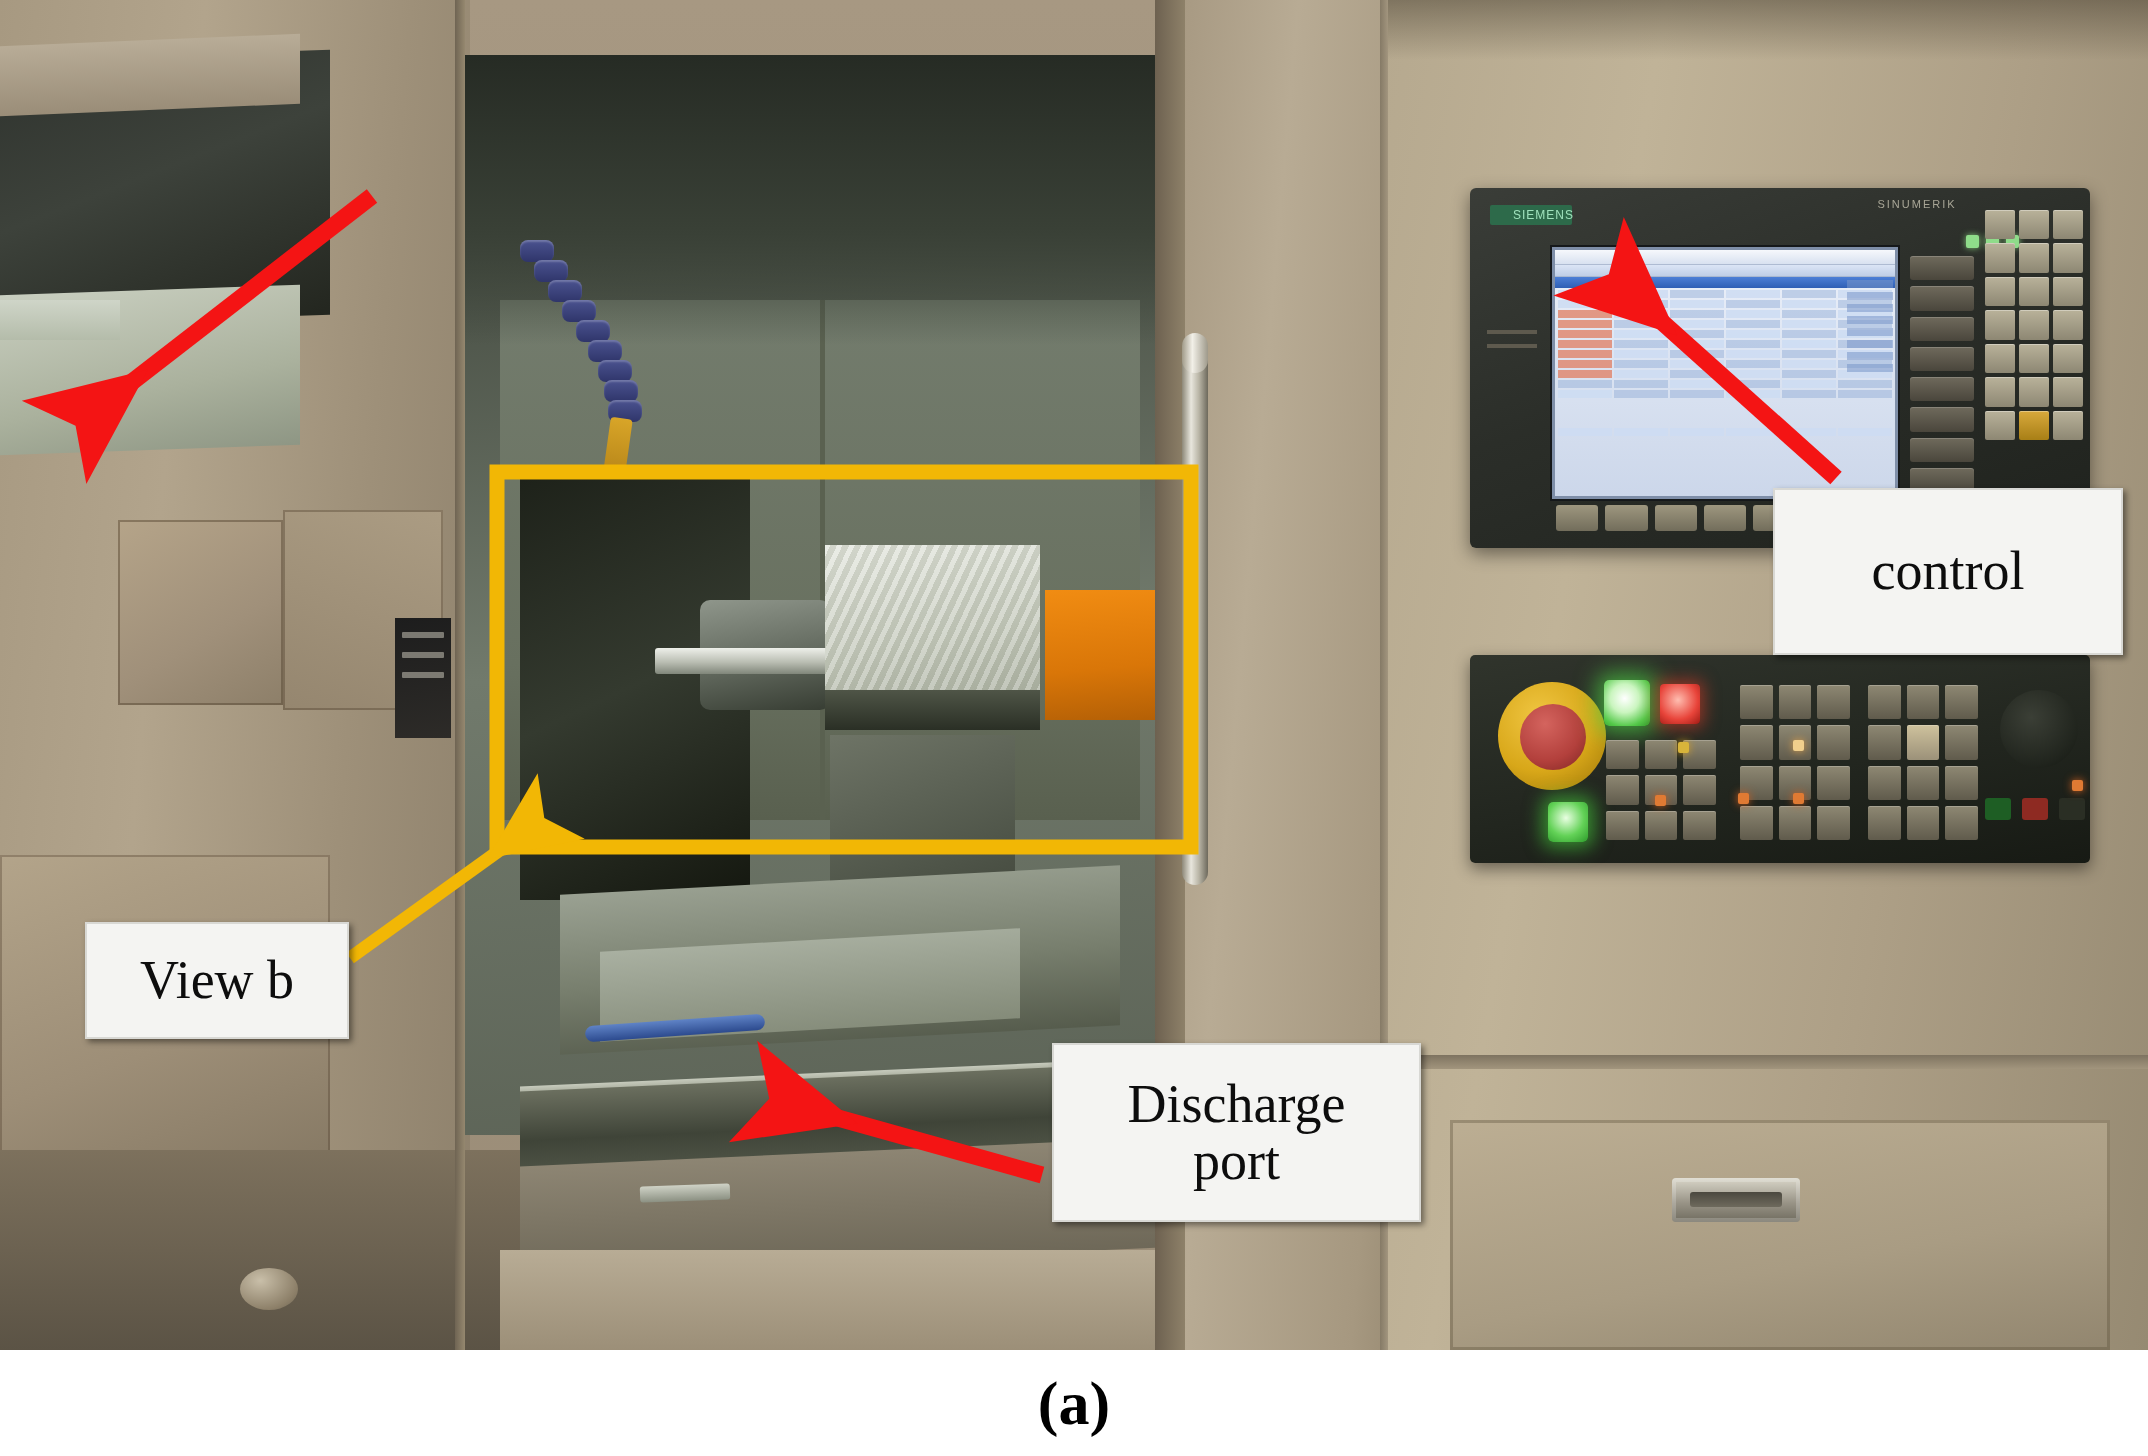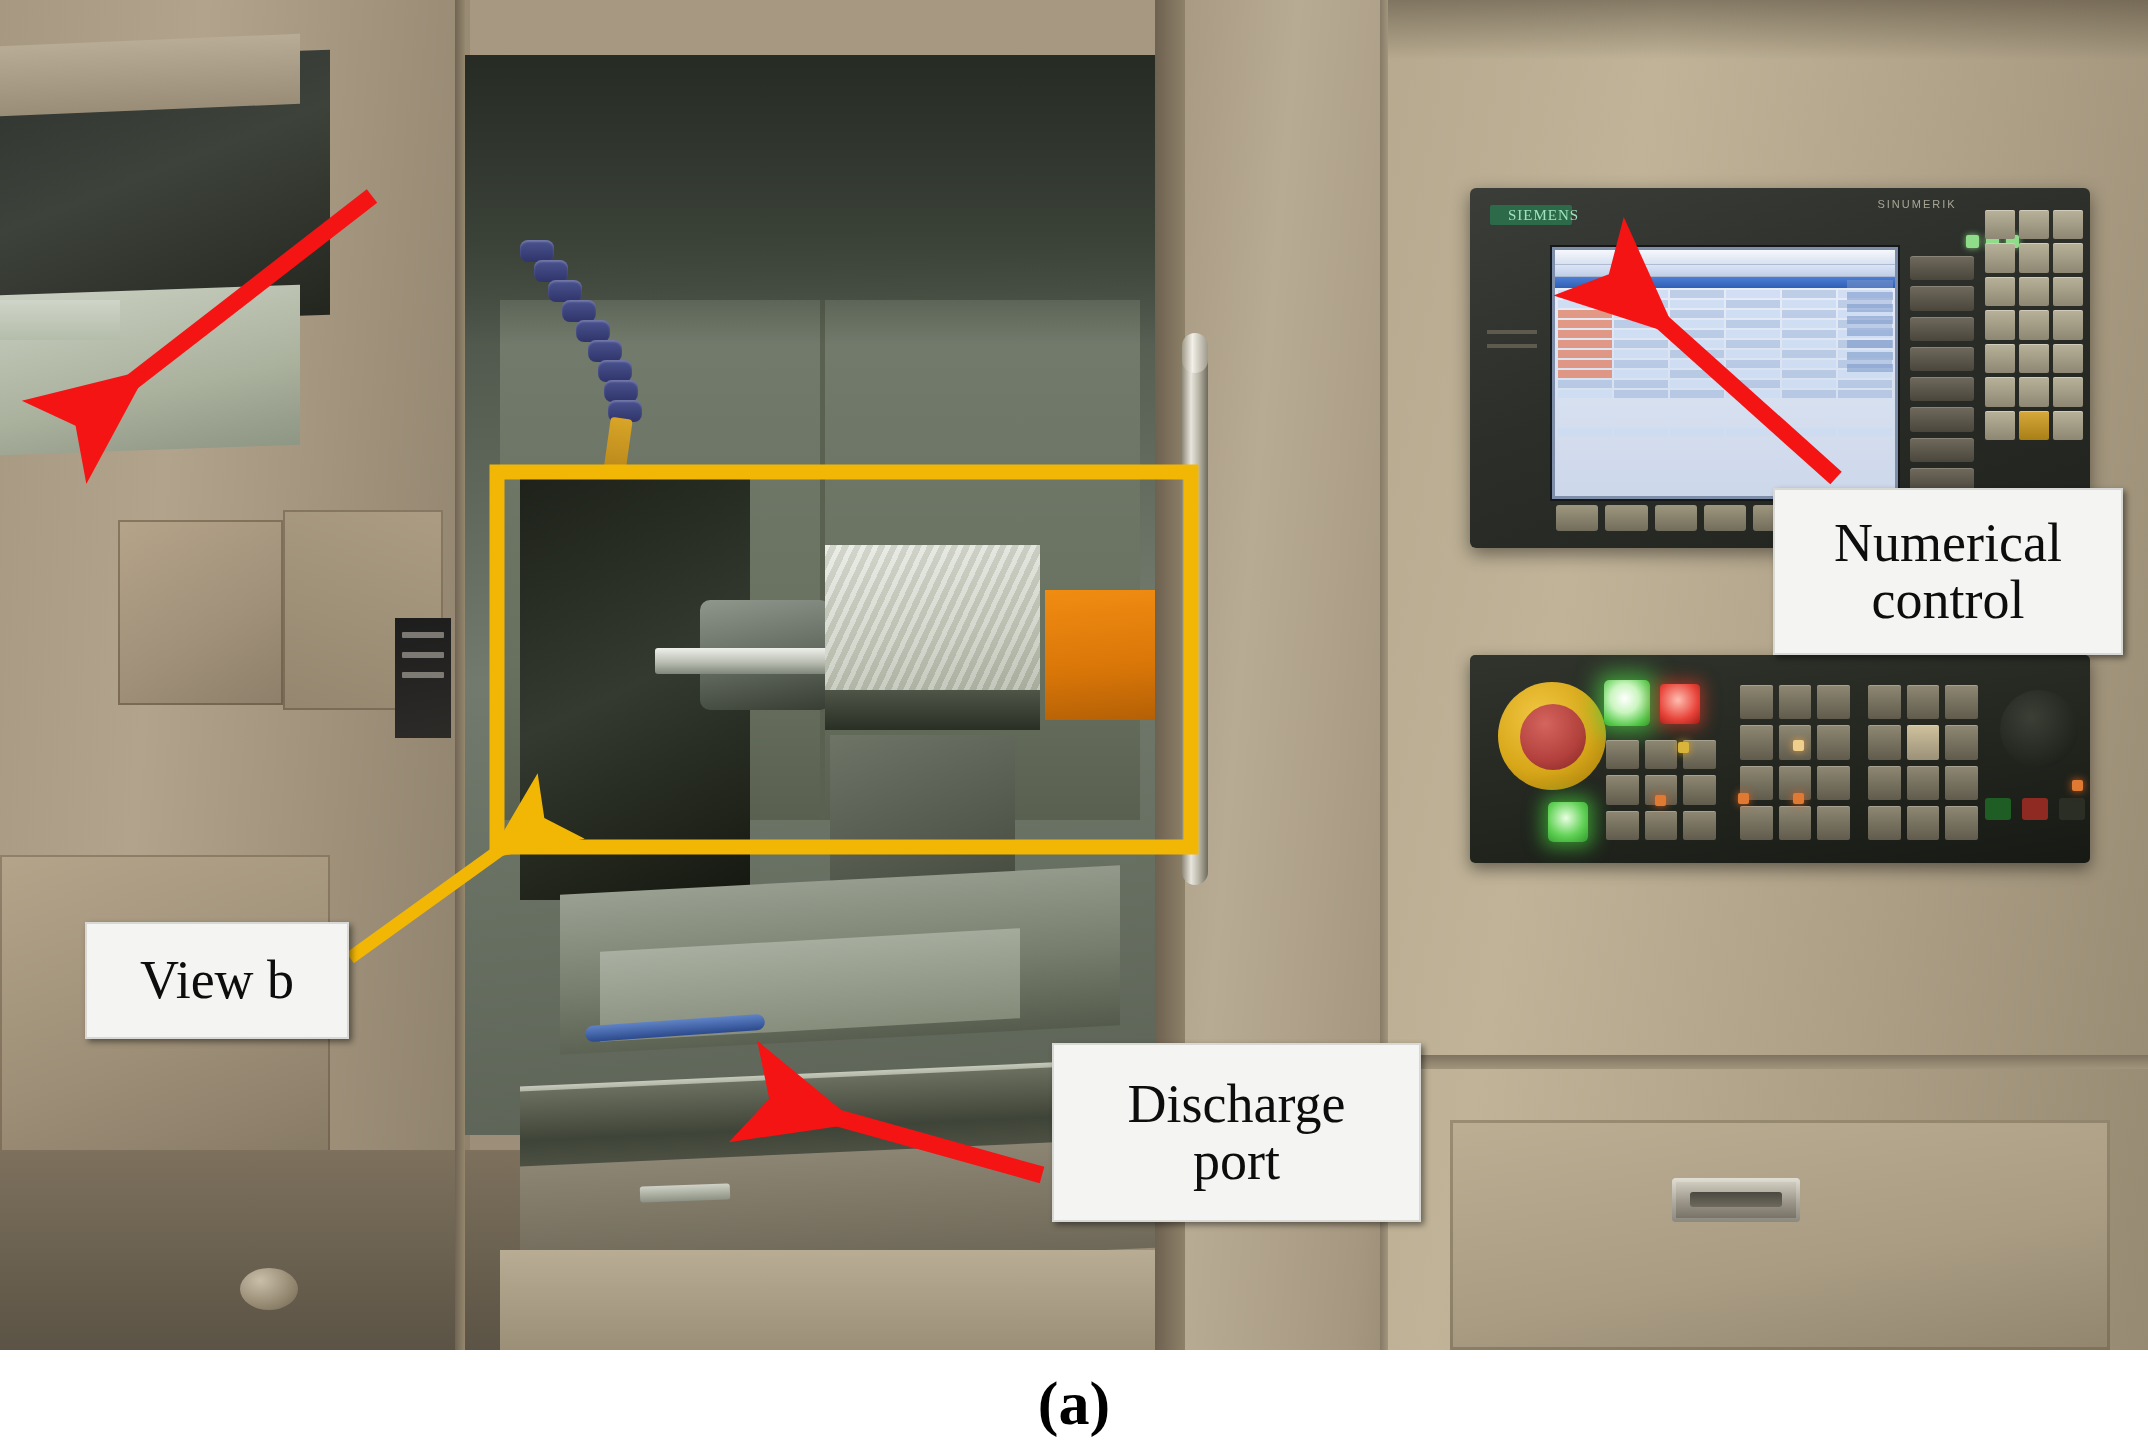--- a/index.html
+++ b/index.html
@@ -201,21 +201,21 @@
   
   #hmi{
     left:1470px;top:188px;width:620px;height:360px;border-radius:6px;
     background:linear-gradient(160deg,#3a3d38,#2b2e29 45%,#1f221d);
     box-shadow:0 6px 18px rgba(0,0,0,.45);
   }
   #siemens-logo{
     left:1490px;top:205px;width:82px;height:20px;border-radius:2px;
     background:#2d6a4a;display:flex;align-items:center;justify-content:center;
   }
-  #siemens-logo span{color:#9fe2bc;font-size:15px;letter-spacing:1px;font-family:Liberation Serif, serif;margin-left:25px;}
+  #siemens-logo span{color:#9fe2bc;font-size:12px;letter-spacing:1px;font-family:Liberation Sans, sans-serif;margin-left:25px;}
   #hmi-model{
     left:1862px;top:198px;width:110px;height:18px;color:#cfcbb8;font-size:11px;
     font-family:"Liberation Sans",sans-serif;letter-spacing:2px;text-align:center;opacity:.75;
   }
   #hmi-leds{left:1966px;top:230px;width:90px;height:22px;display:flex;gap:7px;align-items:center;}
   .hled{width:13px;height:13px;border-radius:2px;background:#8fdc8a;box-shadow:0 0 6px rgba(150,230,140,.8);}
   #hmi-screen{
     left:1555px;top:250px;width:340px;height:246px;
     background:linear-gradient(180deg,#eef2fa,#dde5f3 40%,#ccd7ea);
     box-shadow:0 0 0 3px #7e8ea8, 0 0 0 5px #15181a;
@@ -621,21 +621,20 @@
 
       <line x1="372" y1="196" x2="132" y2="382" stroke="#f41414" stroke-width="17" marker-end="url(#arrowRed)"></line>
 
       <line x1="1836" y1="478" x2="1662" y2="322" stroke="#f41414" stroke-width="17" marker-end="url(#arrowRed)"></line>
 
       <line x1="1042" y1="1175" x2="838" y2="1118" stroke="#f41414" stroke-width="17" marker-end="url(#arrowRed)"></line>
     </svg>
 
 
     <div class="callout" id="cal-numctl">
-      <span>Numerical</span>
       <span>control</span>
     </div>
 
     <div class="callout" id="cal-viewb">
       <span>View b</span>
     </div>
 
     <div class="callout" id="cal-discharge">
       <span>Discharge</span>
       <span>port</span>

